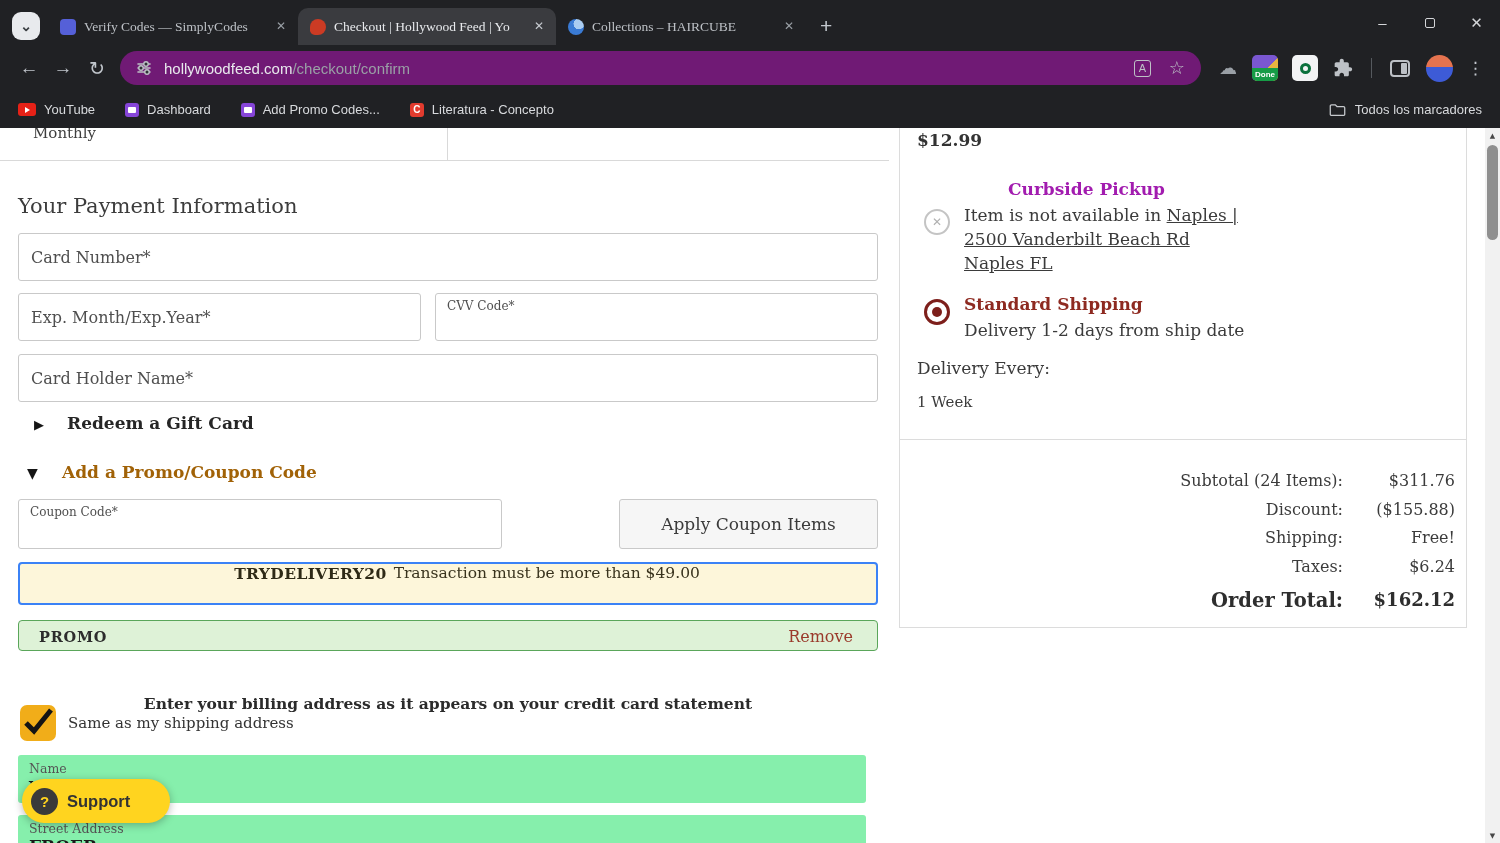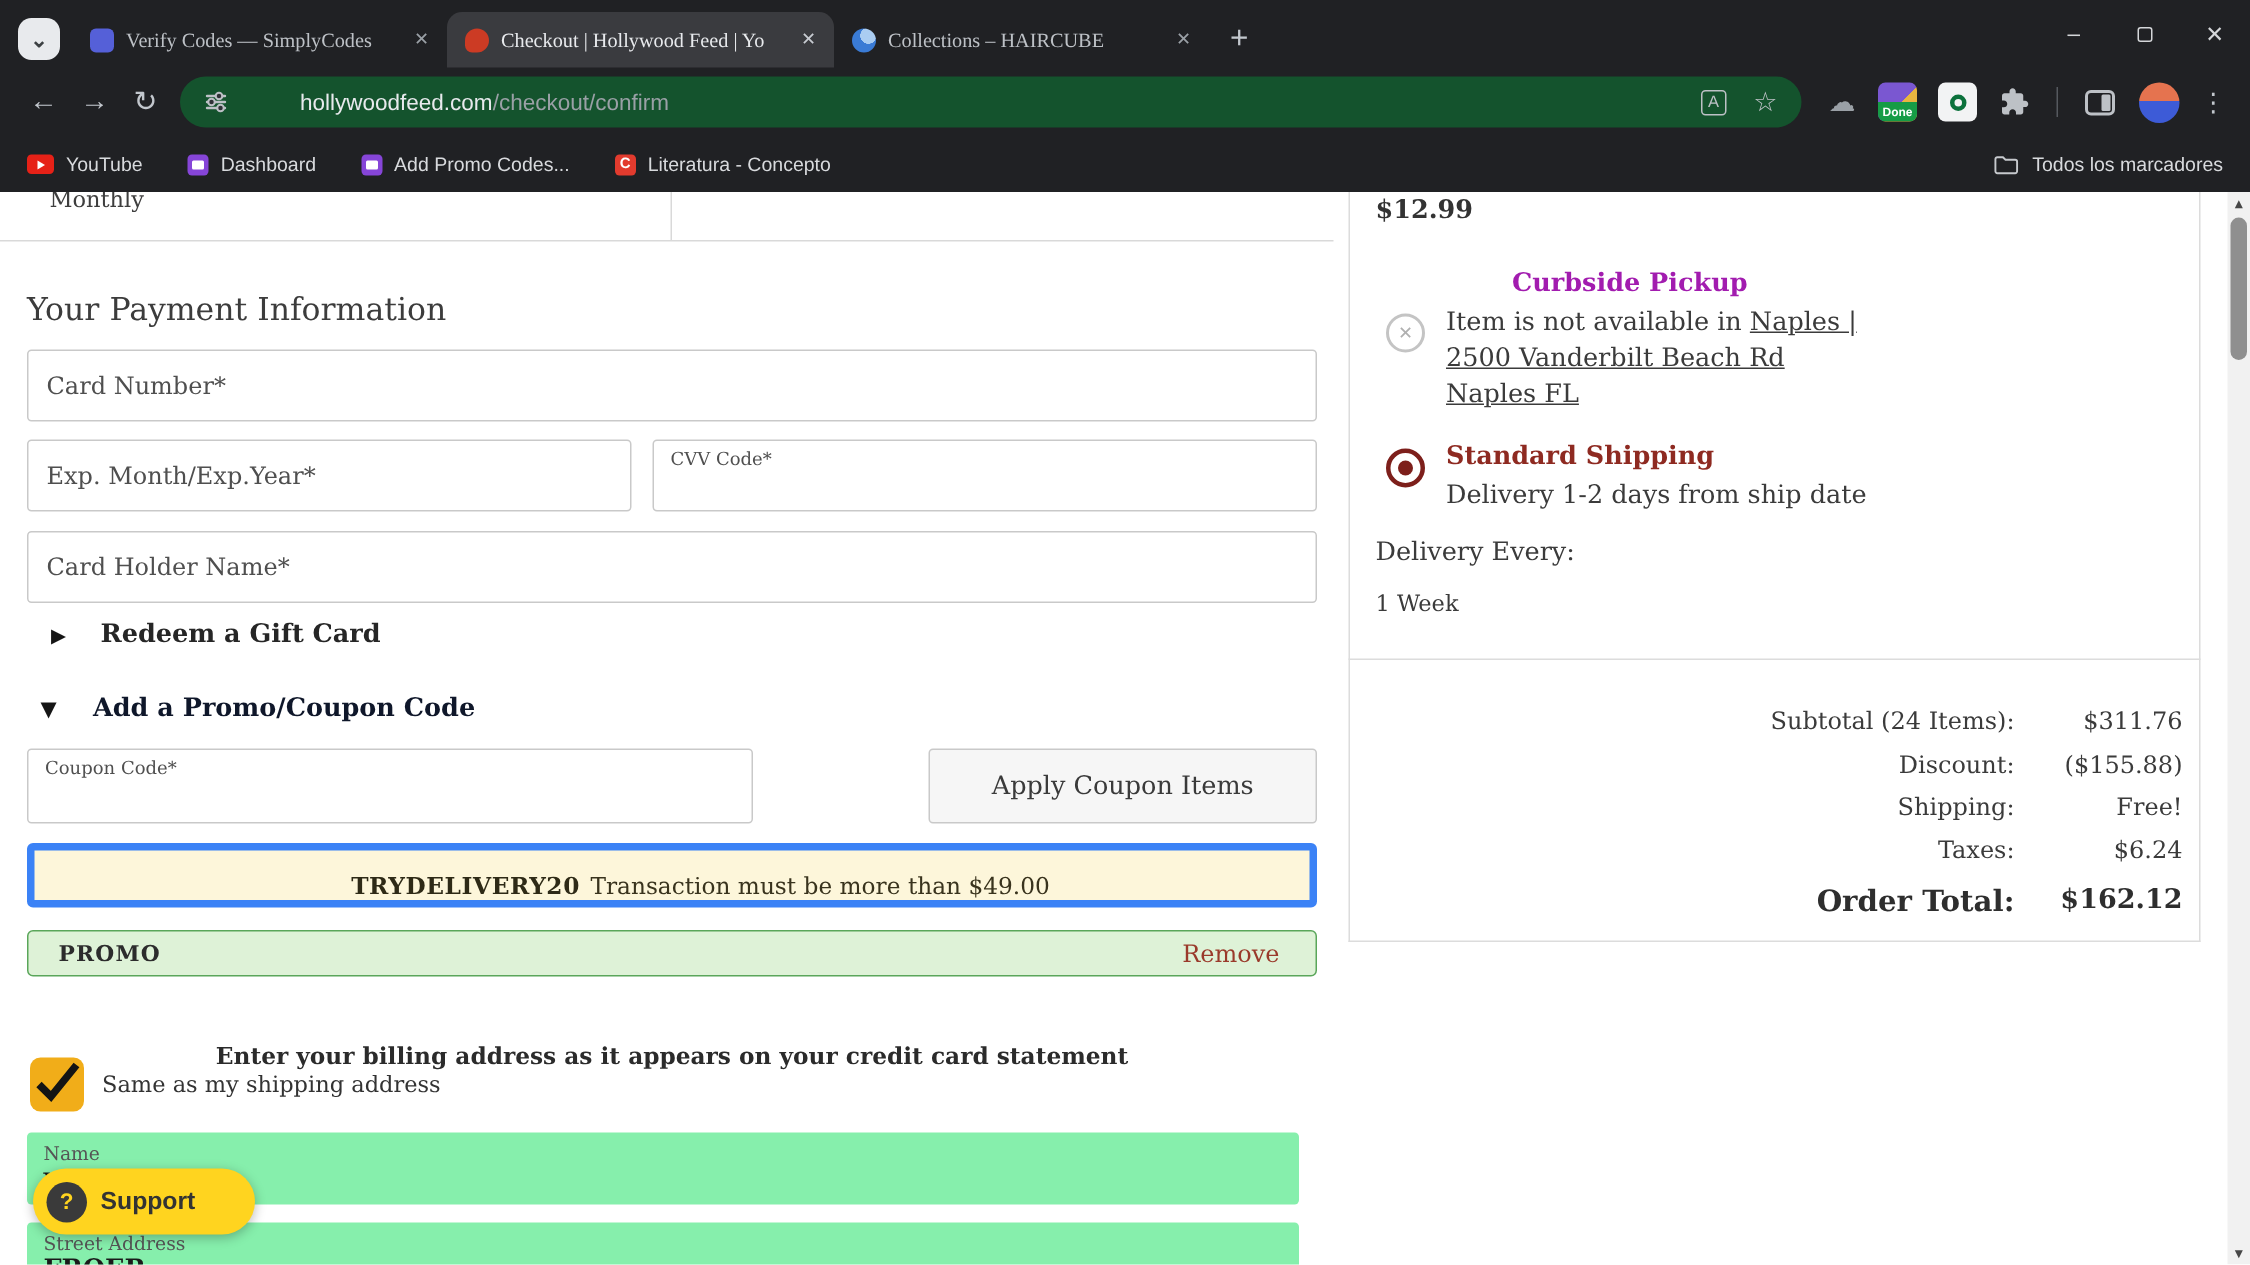--- a/index.html
+++ b/index.html
@@ -21,22 +21,22 @@
   .fav-sc { background:#5560d8; }
   .fav-hf { background:#cc3b24; border-radius:50% 50% 50% 30%; }
   .fav-hc { background:radial-gradient(circle at 68% 30%, #aacdf2 0 34%, #3a7bd5 35%); border-radius:50%; }
   .new-tab { margin:0 0 9px 14px; font-size:21px; color:#c2c7cd; line-height:20px; }
   .win-controls { position:absolute; top:0; right:0; height:45px; display:flex; }
   .wc { width:47px; height:45px; display:flex; align-items:center; justify-content:center; color:#d4d6d9; font-size:15px; }
   .max-square { width:10px; height:10px; border:1.5px solid #d4d6d9; border-radius:2px; }
 
   .toolbar { height:46px; display:flex; align-items:center; padding:0 10px 0 12px; }
   .nav-ic { width:34px; text-align:center; font-size:19px; color:#c2c7cd; }
-  .omnibox { flex:1; height:34px; background:#14532d; border-radius:17px; margin:0 10px 0 6px;
-    display:flex; align-items:center; padding:0 16px; min-width:0;gap:36px; }
+  .omnibox { flex:1; height:34px; background:#701a75; border-radius:17px; margin:0 10px 0 6px;
+    display:flex; align-items:center; padding:0 16px; min-width:0; }
   .url { margin-left:12px; font-size:15px; color:#e8eaed; white-space:nowrap; }
   .url-path { color:#9aa0a6; }
   .omni-right { margin-left:auto; display:flex; align-items:center; gap:18px; }
   .translate-icon { width:17px; height:17px; border:1.5px solid #bdc1c6; border-radius:3px; color:#bdc1c6;
     font-size:11px; display:flex; align-items:center; justify-content:center; }
   .star-icon { font-size:18px; color:#bdc1c6; }
   .ext-cloud { font-size:18px; color:#9aa0a6; margin:0 8px; }
   .done-badge { width:26px; height:26px; border-radius:5px; overflow:hidden; margin:0 7px; position:relative;
     background:linear-gradient(135deg,#7a57d1 0 55%, #e8b540 55%); }
   .db-label { position:absolute; left:0; right:0; bottom:0; height:13px; background:#169c46; color:#fff;
@@ -78,29 +78,29 @@
   .ph-sm { position:absolute; left:11px; top:5px; font-size:12px; color:#4f4f4f; }
   #f-card { left:18px; top:105px; width:860px; height:48px; }
   #f-exp { left:18px; top:165px; width:403px; height:48px; }
   #f-cvv { left:435px; top:165px; width:443px; height:48px; }
   #f-holder { left:18px; top:226px; width:860px; height:48px; }
 
   .toggle-tri { position:absolute; font-size:13px; color:#151515; }
   #tri-gift { left:34px; top:289px; }
   #lbl-gift { position:absolute; left:67px; top:285px; font-size:17px; font-weight:600; color:#262626; }
   #tri-promo { left:27px; top:337px; font-size:14px; }
-  #lbl-promo { position:absolute; left:62px; top:334px; font-size:17px; font-weight:600; color:#0f172a; }
+  #lbl-promo { position:absolute; left:62px; top:334px; font-size:17px; font-weight:600; color:#a16207; }
 
   #f-coupon { left:18px; top:371px; width:484px; height:50px;text-align:right; }
   #btn-apply { position:absolute; left:619px; top:371px; width:259px; height:50px; background:#f6f6f6;
     border:1px solid #c9c9c9; border-radius:3px; color:#3a3a3a; font-size:17px;
     display:flex; align-items:center; justify-content:center; font-family:"DejaVu Serif",serif; }
 
   #warn { position:absolute; left:18px; top:434px; width:860px; height:43px; background:#fdf6da;
-    border:5px solid #3b82f6; border-radius:4px; display:flex; align-items:flex-end; justify-content:center;
+    border:2px solid #3b82f6; border-radius:4px; display:flex; align-items:flex-start; justify-content:center;
     font-size:15.5px; color:#39331d;padding-left:38px; }
   #warn b { letter-spacing:.4px; margin-right:7px; color:#2e2a16; }
 
   #promo-row { position:absolute; left:18px; top:492px; width:860px; height:31px; background:#def2d7;
     border:1px solid #5aa65a; border-radius:4px; }
   #promo-tag { position:absolute; left:20px; top:50%; transform:translateY(-50%); font-size:14.5px; font-weight:bold;
     letter-spacing:.8px; color:#2c2c2c; }
   #promo-remove { position:absolute; right:24px; top:50%; transform:translateY(-50%); font-size:16px; color:#9a3a2b; cursor:pointer; }
 
   #billing-note { position:absolute; left:18px; top:566px; width:860px; text-align:center; font-size:15.5px;

